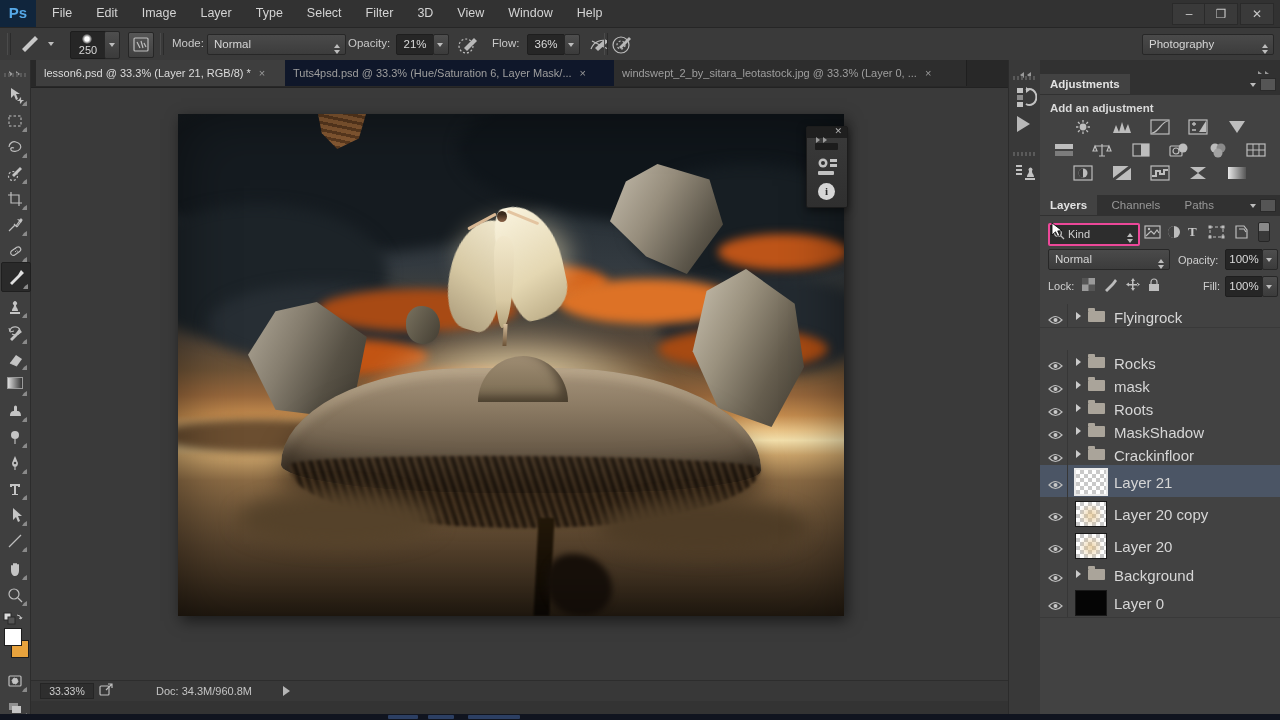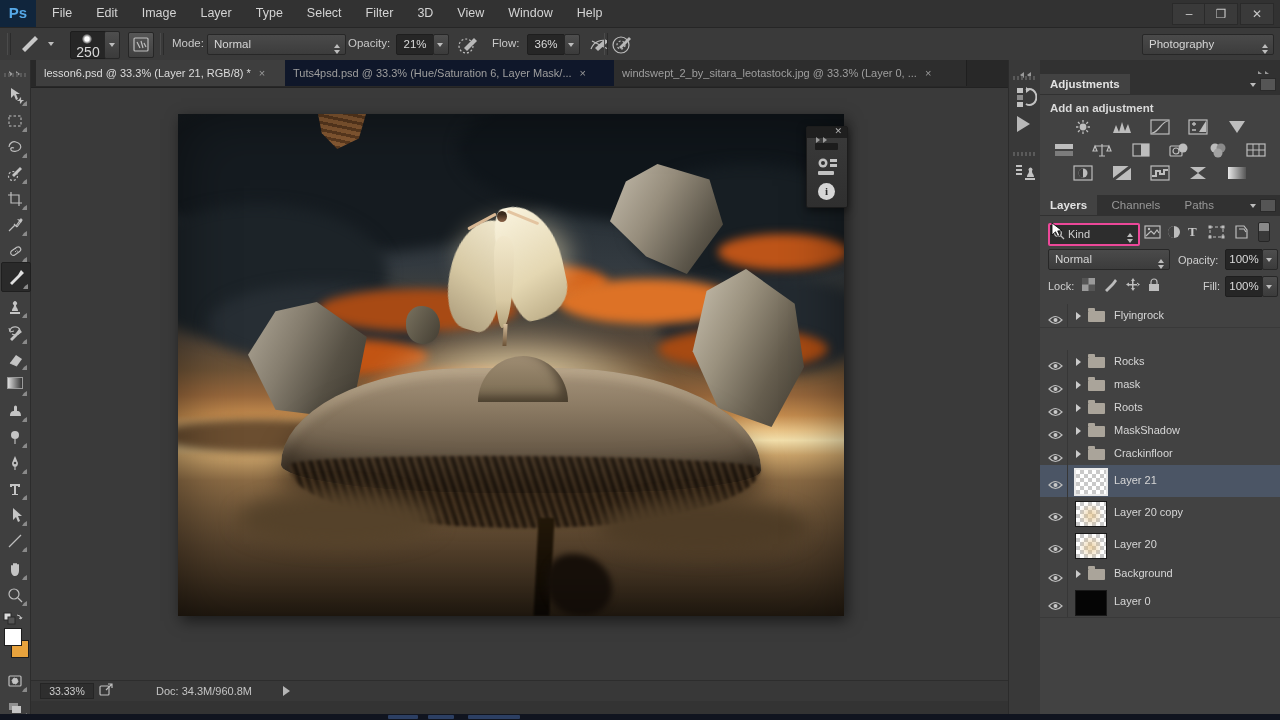--- a/index.html
+++ b/index.html
@@ -64,21 +64,21 @@
   .ptab.off{color:#989898;font-weight:normal;}
   .pmenu{width:14px;height:11px;background:#555;border:1px solid #2a2a2a;}
   .pbody{background:#424242;}
   .adjicon{width:24px;height:17px;display:inline-block;margin:3px 5px;text-align:center;}
   .lrow{left:0;width:240px;border-bottom:1px solid #393939;background:#424242;}
   .lrow .eye{position:absolute;left:8px;top:50%;margin-top:-5px;}
   .lrow .vsep{position:absolute;left:27px;top:0;bottom:0;border-left:1px solid #373737;}
   .lrow .tri{position:absolute;left:36px;top:50%;margin-top:-4px;width:0;height:0;border:4px solid transparent;border-left:5px solid #cbcbcb;}
   .lrow .folder{position:absolute;left:48px;top:50%;margin-top:-5px;width:17px;height:11px;background:#aaa49a;border-radius:1px;}
   .lrow .folder:before{content:"";position:absolute;left:0;top:-3px;width:7px;height:3px;background:#aaa49a;border-radius:1px 1px 0 0;}
-  .lrow .lname{position:absolute;left:74px;top:50%;margin-top:-7px;color:#d6d6d6;font-size:11px;white-space:nowrap;}
+  .lrow .lname{position:absolute;left:74px;top:50%;margin-top:-7px;color:#d6d6d6;font-size:15px;white-space:nowrap;}
   .thumb{position:absolute;left:35px;top:50%;margin-top:-12px;width:30px;height:24px;border:1px solid #191919;
     background-image:linear-gradient(45deg,#c9c9c9 25%,transparent 25%,transparent 75%,#c9c9c9 75%),linear-gradient(45deg,#c9c9c9 25%,#ffffff 25%,#ffffff 75%,#c9c9c9 75%);
     background-size:8px 8px;background-position:0 0,4px 4px;}
   .thumb.warm:after{content:"";position:absolute;inset:0;background:radial-gradient(circle at 50% 55%,rgba(226,185,115,.6),rgba(226,185,115,0) 62%);}
   .thumb.black{background:#050505;}
   .thumb.selframe{outline:2px solid #e9e9e9;outline-offset:-1px;}
   .mini{stroke:#bdbdbd;fill:none;stroke-width:1.2;}
   .lockicon{display:inline-block;margin:0 3px;}
   
   #statusbar{left:0;top:620px;width:977px;height:20px;background:#383838;border-top:1px solid #2d2d2d;}
@@ -101,21 +101,21 @@
 <div id="optionsbar" class="abs">
   <div class="grip-v abs" style="left:7px"></div>
   <div class="abs" style="left:18px;top:5px;">
     <svg width="24" height="20">
         <path d="M4 16 L14 6 L17 9 L7 19 Z M14 6 L17 3 L20 6 L17 9 Z" fill="#c8c8c8"></path>
       </svg>
   </div>
   <span class="darrow abs" style="left:48px;top:14px"></span>
   <div class="abs" style="left:70px;top:3px;width:34px;height:26px;background:#262626;border:1px solid #1d1d1d;border-radius:2px 0 0 2px;">
     <div class="abs" style="left:11px;top:2px;width:10px;height:10px;border-radius:50%;background:radial-gradient(circle,#fff 0 30%,rgba(255,255,255,0) 75%);"></div>
-    <div class="abs" style="left:0;top:12px;width:34px;text-align:center;color:#d8d8d8;font-size:14px;">250</div>
+    <div class="abs" style="left:0;top:12px;width:34px;text-align:center;color:#d8d8d8;font-size:11px;">250</div>
   </div>
   <div class="ddbtn abs" style="left:104px;top:3px;height:26px;">
       <span class="darrow" style="position:absolute;left:4px;top:11px;"></span>
     </div>
   <div class="abs" style="left:128px;top:4px;width:24px;height:24px;background:linear-gradient(#565656,#404040);border:1px solid #262626;border-radius:2px;">
     <svg width="22" height="22" style="margin:1px">
         <rect x="4" y="4" width="14" height="13" rx="1" class="mini"></rect>
         <path d="M7 8 l3 6 M11 7 l2 7 M14 9 l2 4" class="mini"></path>
       </svg>
   </div>

